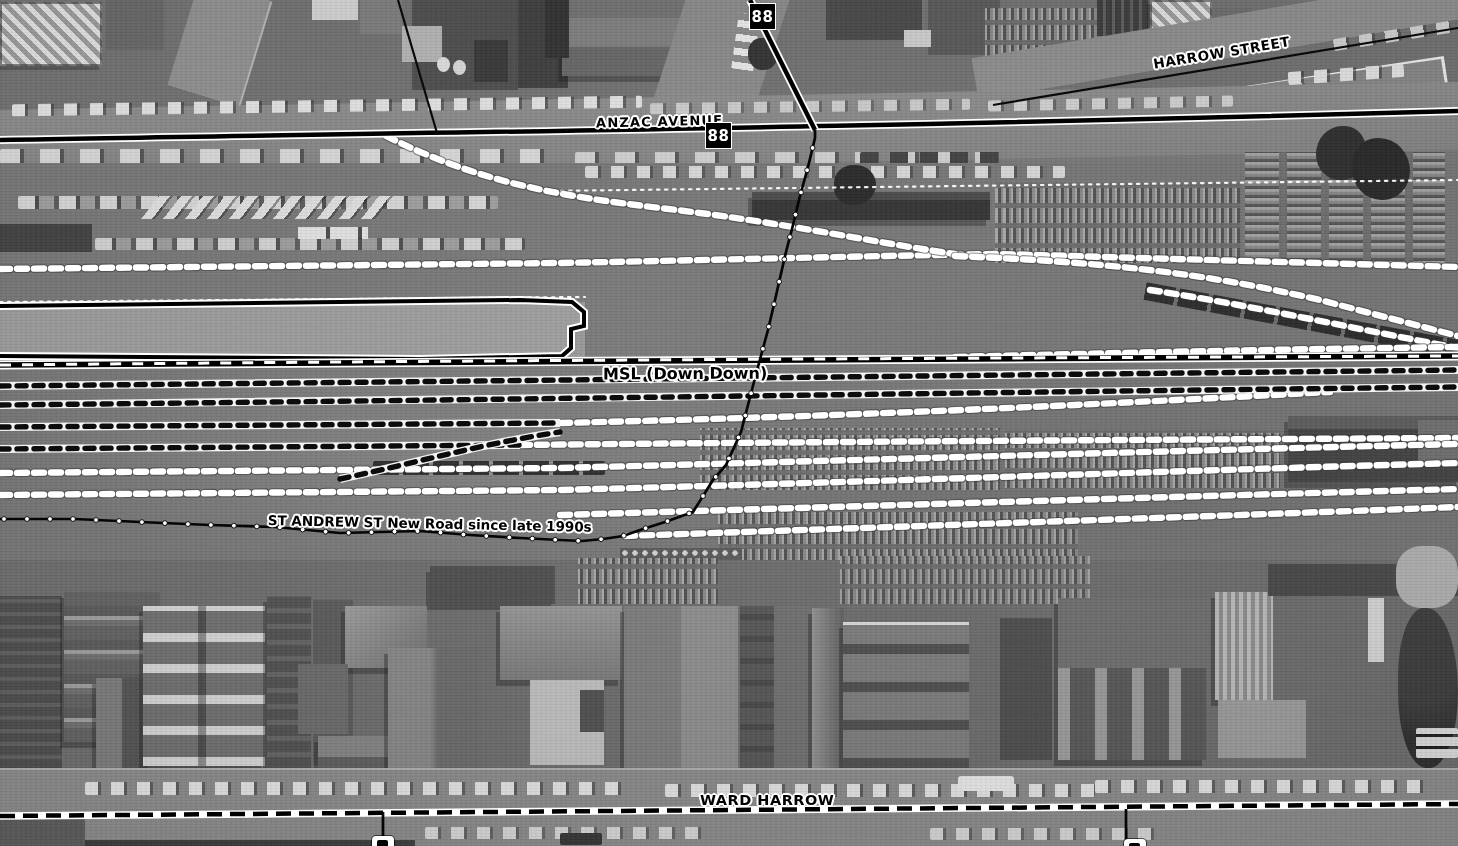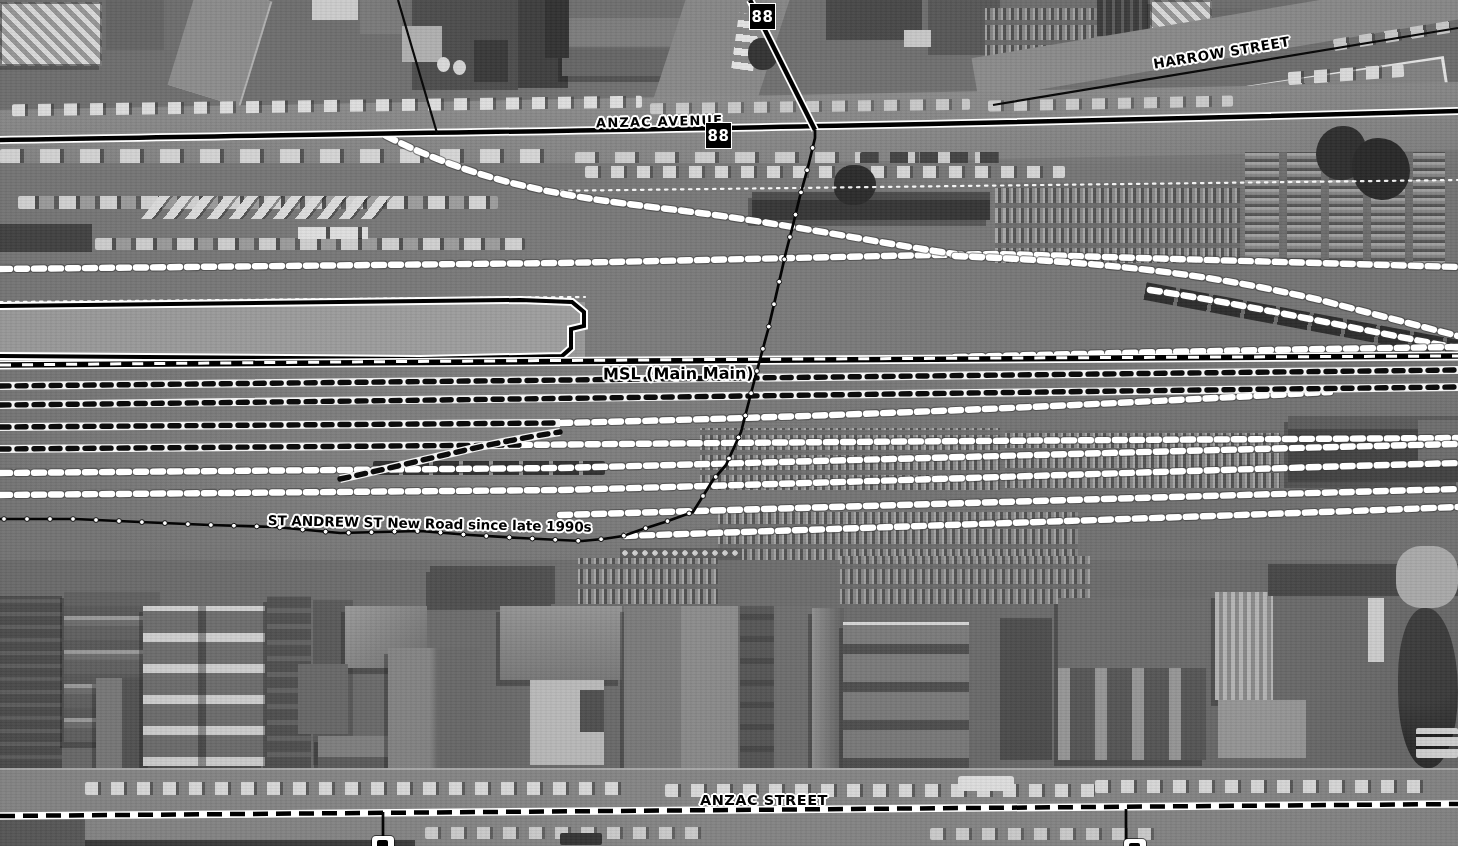--- a/index.html
+++ b/index.html
@@ -316,25 +316,25 @@
           <circle cx="807.1" cy="170.2" r="2.4" fill="#ffffff" stroke="#000000" stroke-width="0.9"></circle>
           <circle cx="812.6" cy="147.9" r="2.4" fill="#ffffff" stroke="#000000" stroke-width="0.9"></circle>
         </g>
     </g>
   </svg>
 
   <div class="maplabel" style="left:596px;top:114px;font-size:13px;letter-spacing:1.2px;transform:rotate(-1.3deg);">ANZAC AVENUE</div>
 
   <div class="maplabel" style="left:1152px;top:56px;font-size:13.5px;letter-spacing:.6px;transform:rotate(-9.5deg);transform-origin:left top;">HARROW STREET</div>
 
-  <div class="maplabel" style="left:603px;top:364px;font-size:16px;transform:rotate(-0.3deg);">MSL (Main Main)</div>
+  <div class="maplabel" style="left:603px;top:364px;font-size:16px;transform:rotate(-0.3deg);">MSL (Down Down)</div>
 
   <div class="maplabel" style="left:268px;top:512px;font-size:13.5px;transform:rotate(1.2deg);transform-origin:left top;">ST ANDREW ST New Road since late 1990s</div>
 
-  <div class="maplabel" style="left:700px;top:792px;font-size:14.5px;letter-spacing:.5px;">ANZAC STREET</div>
+  <div class="maplabel" style="left:700px;top:792px;font-size:14.5px;letter-spacing:.5px;">WARD HARROW</div>
 
   <div class="shield" style="left:749px;top:3px;">88</div>
 
   <div class="shield" style="left:705px;top:122px;">88</div>
 
   <div class="shield-partial" style="left:372px;top:836px;"></div>
   <div class="shield-partial" style="left:1124px;top:839px;"></div>
 
 </div>
 

